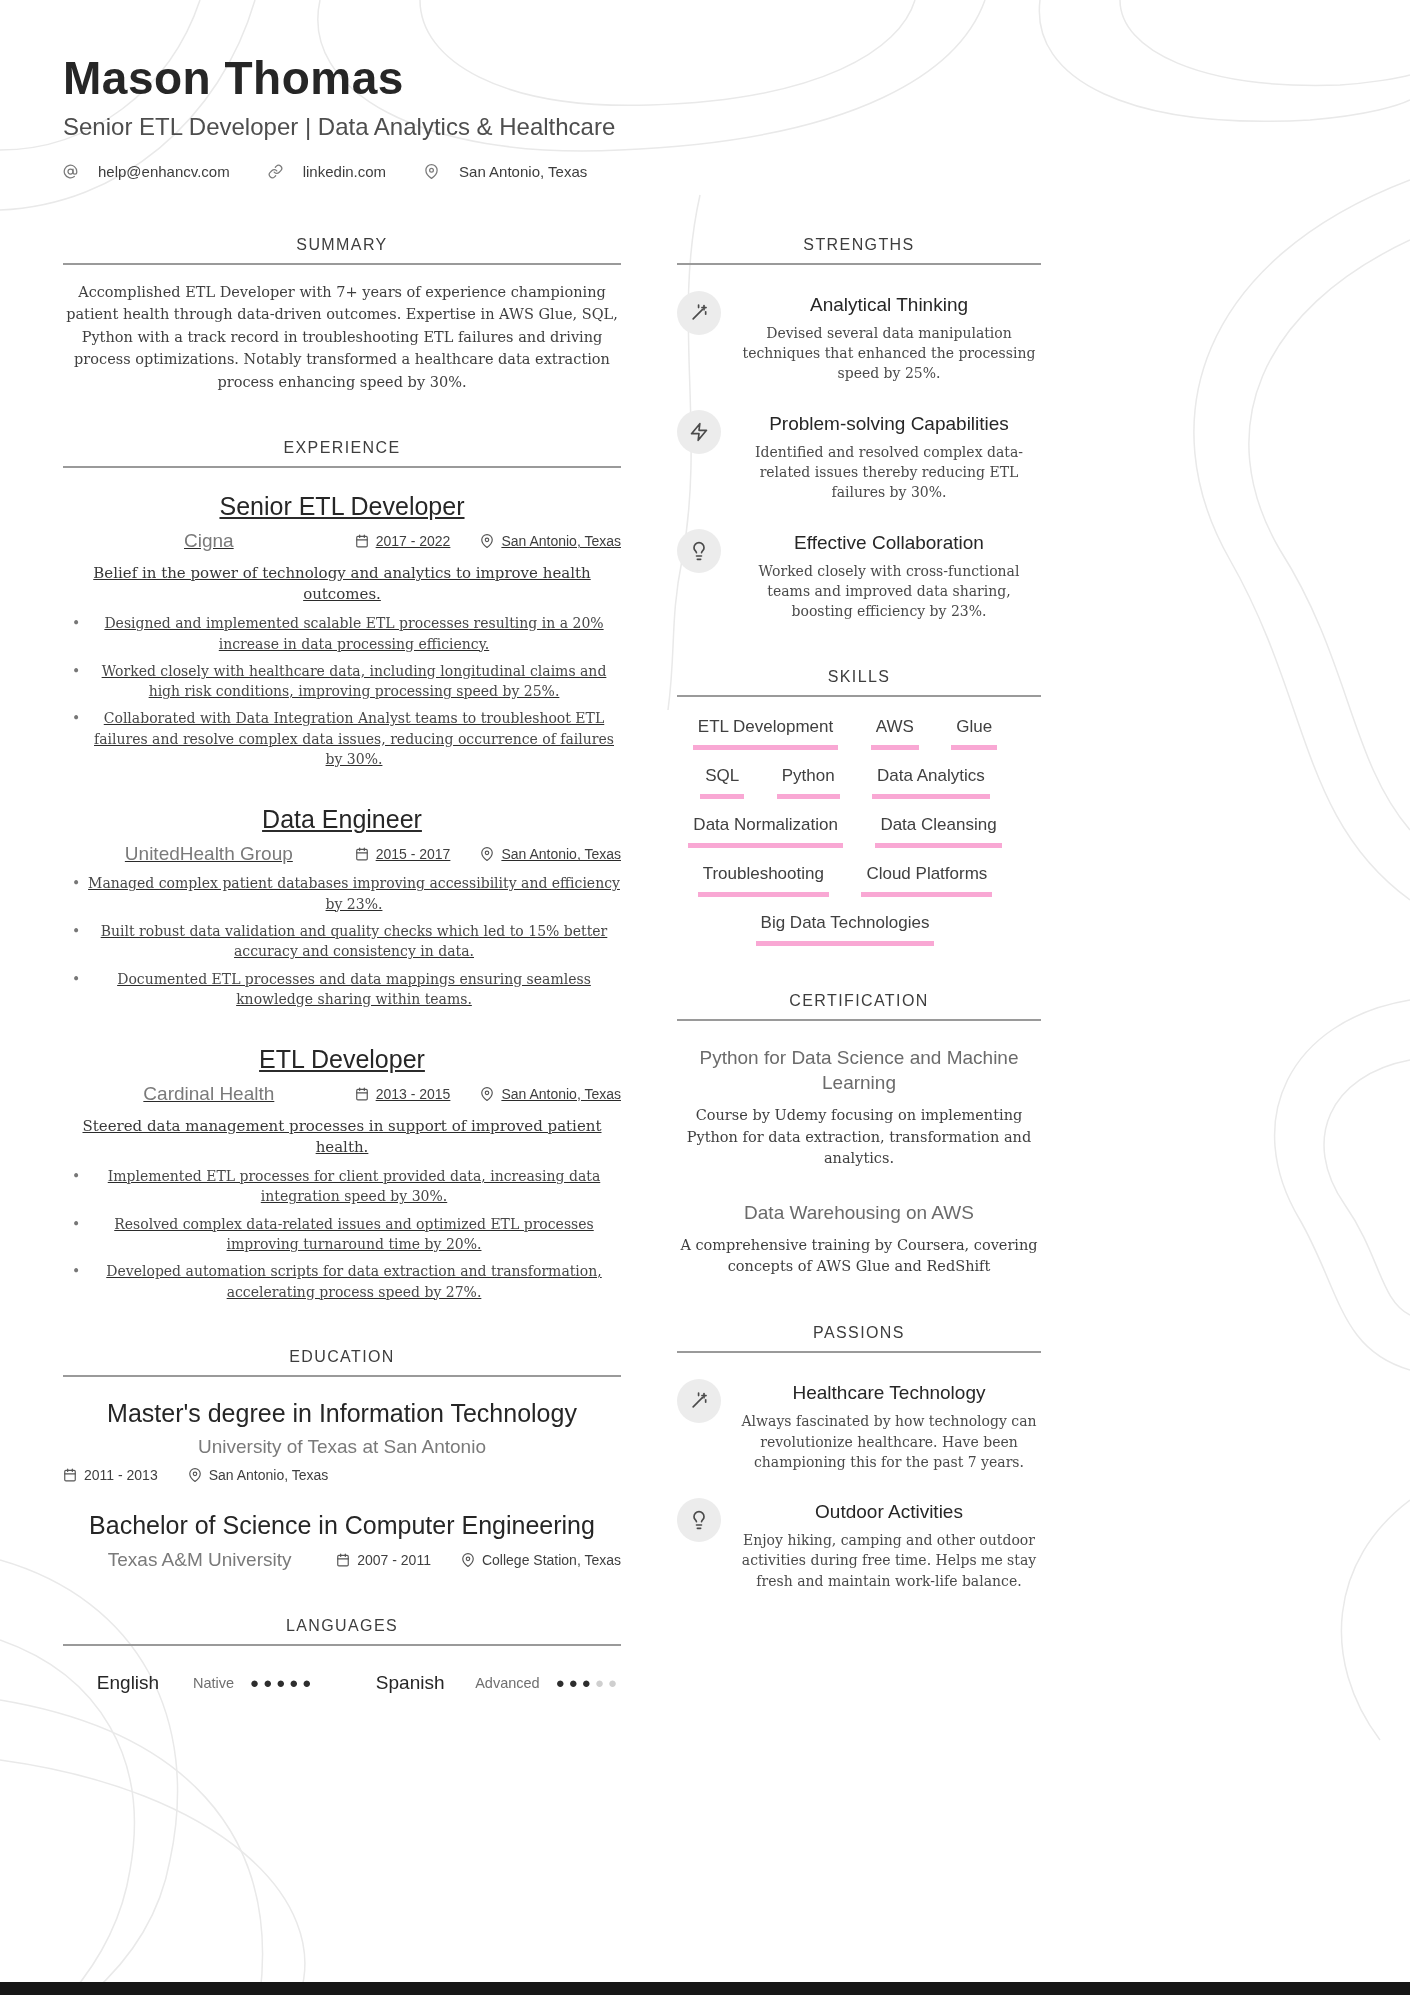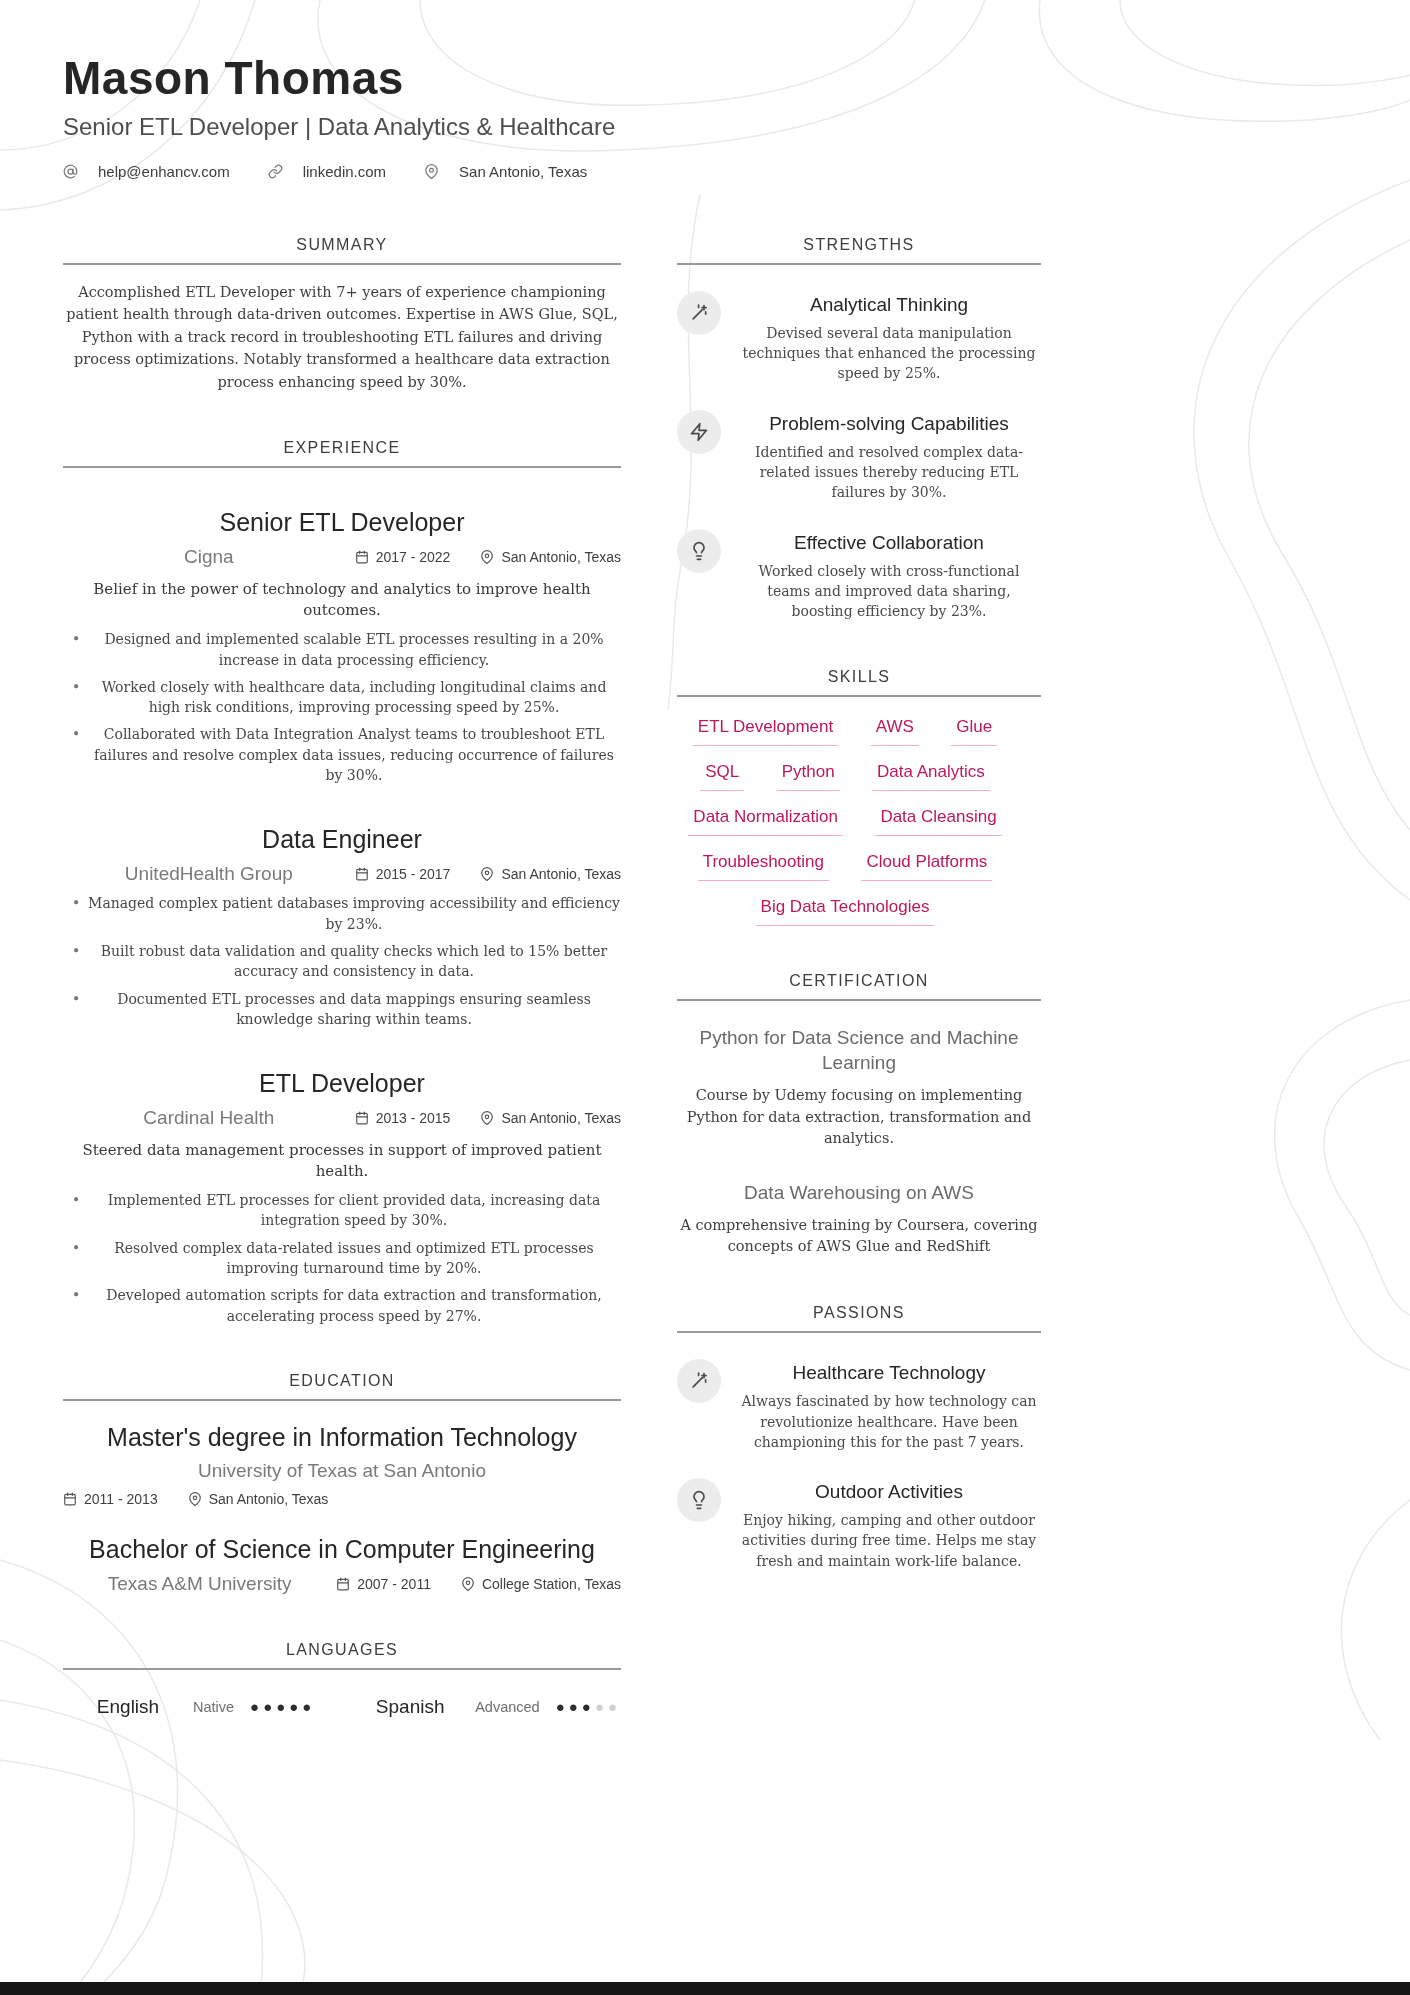--- a/index.html
+++ b/index.html
@@ -29,21 +29,21 @@
   .section { margin-bottom:46px; }
   .section-heading {
     font-size:16px; font-weight:400; color:#3d3d3d;
     letter-spacing:1.4px; padding-bottom:9px;
     border-bottom:2px solid #9a9a9a;
   }
 
   .summary-text { font-family:"DejaVu Serif", serif; font-size:14.5px; line-height:1.55; color:#3f3f3f; margin-top:16px; }
 
   
-  .job { margin-top:40px; margin-bottom:36px; }
+  .job { margin-top:24px; margin-bottom:36px;text-decoration:underline; }
   .job:last-child { margin-bottom:0; }
   .job-title { font-size:25px; font-weight:400; color:#262626; }
   .meta-row { display:flex; align-items:center; margin-top:9px; }
   .company { font-size:19px; color:#7a7a7a; flex:1; }
   .meta { display:flex; align-items:center; gap:7px; font-size:14px; color:#3f3f3f; white-space:nowrap; }
   .meta.loc { margin-left:30px; }
   .meta .icon { width:14px; height:14px; color:#555; }
   .tagline { font-family:"DejaVu Serif", serif; font-size:15px; color:#383838; margin-top:11px; line-height:1.4; }
   .bullets { margin-top:8px; list-style:none; }
   .bullets li {
@@ -76,23 +76,23 @@
     background:#ececec; display:flex; align-items:center; justify-content:center;
     flex-shrink:0;
   }
   .badge .icon { width:20px; height:20px; color:#4a4a4a; }
   .strength-title { font-size:19px; color:#262626; padding-top:3px; }
   .strength-desc { font-family:"DejaVu Serif", serif; font-size:14px; line-height:1.45; color:#4a4a4a; margin-top:7px; }
 
   
   .skills-wrap { padding-top:4px; }
   .skill {
-    display:inline-block; font-size:17px; color:#be185d;
+    display:inline-block; font-size:17px; color:#404040;
     padding:16px 5px 8px 5px; margin-right:28px;
-    border-bottom:1px solid #f9a8d4;
+    border-bottom:5px solid #f9a8d4;
   }
 
   
   .cert { margin-top:24px; margin-bottom:30px; }
   .cert-title { font-size:19px; color:#6b6b6b; line-height:1.35; }
   .cert-desc { font-family:"DejaVu Serif", serif; font-size:14.5px; line-height:1.5; color:#3f3f3f; margin-top:9px; }
 
   .footer-bar { position:absolute; left:0; bottom:0; width:100%; height:13px; background:#161616; z-index:2; }
 
   svg.icon { fill:none; stroke:currentColor; stroke-width:2; stroke-linecap:round; stroke-linejoin:round; }

